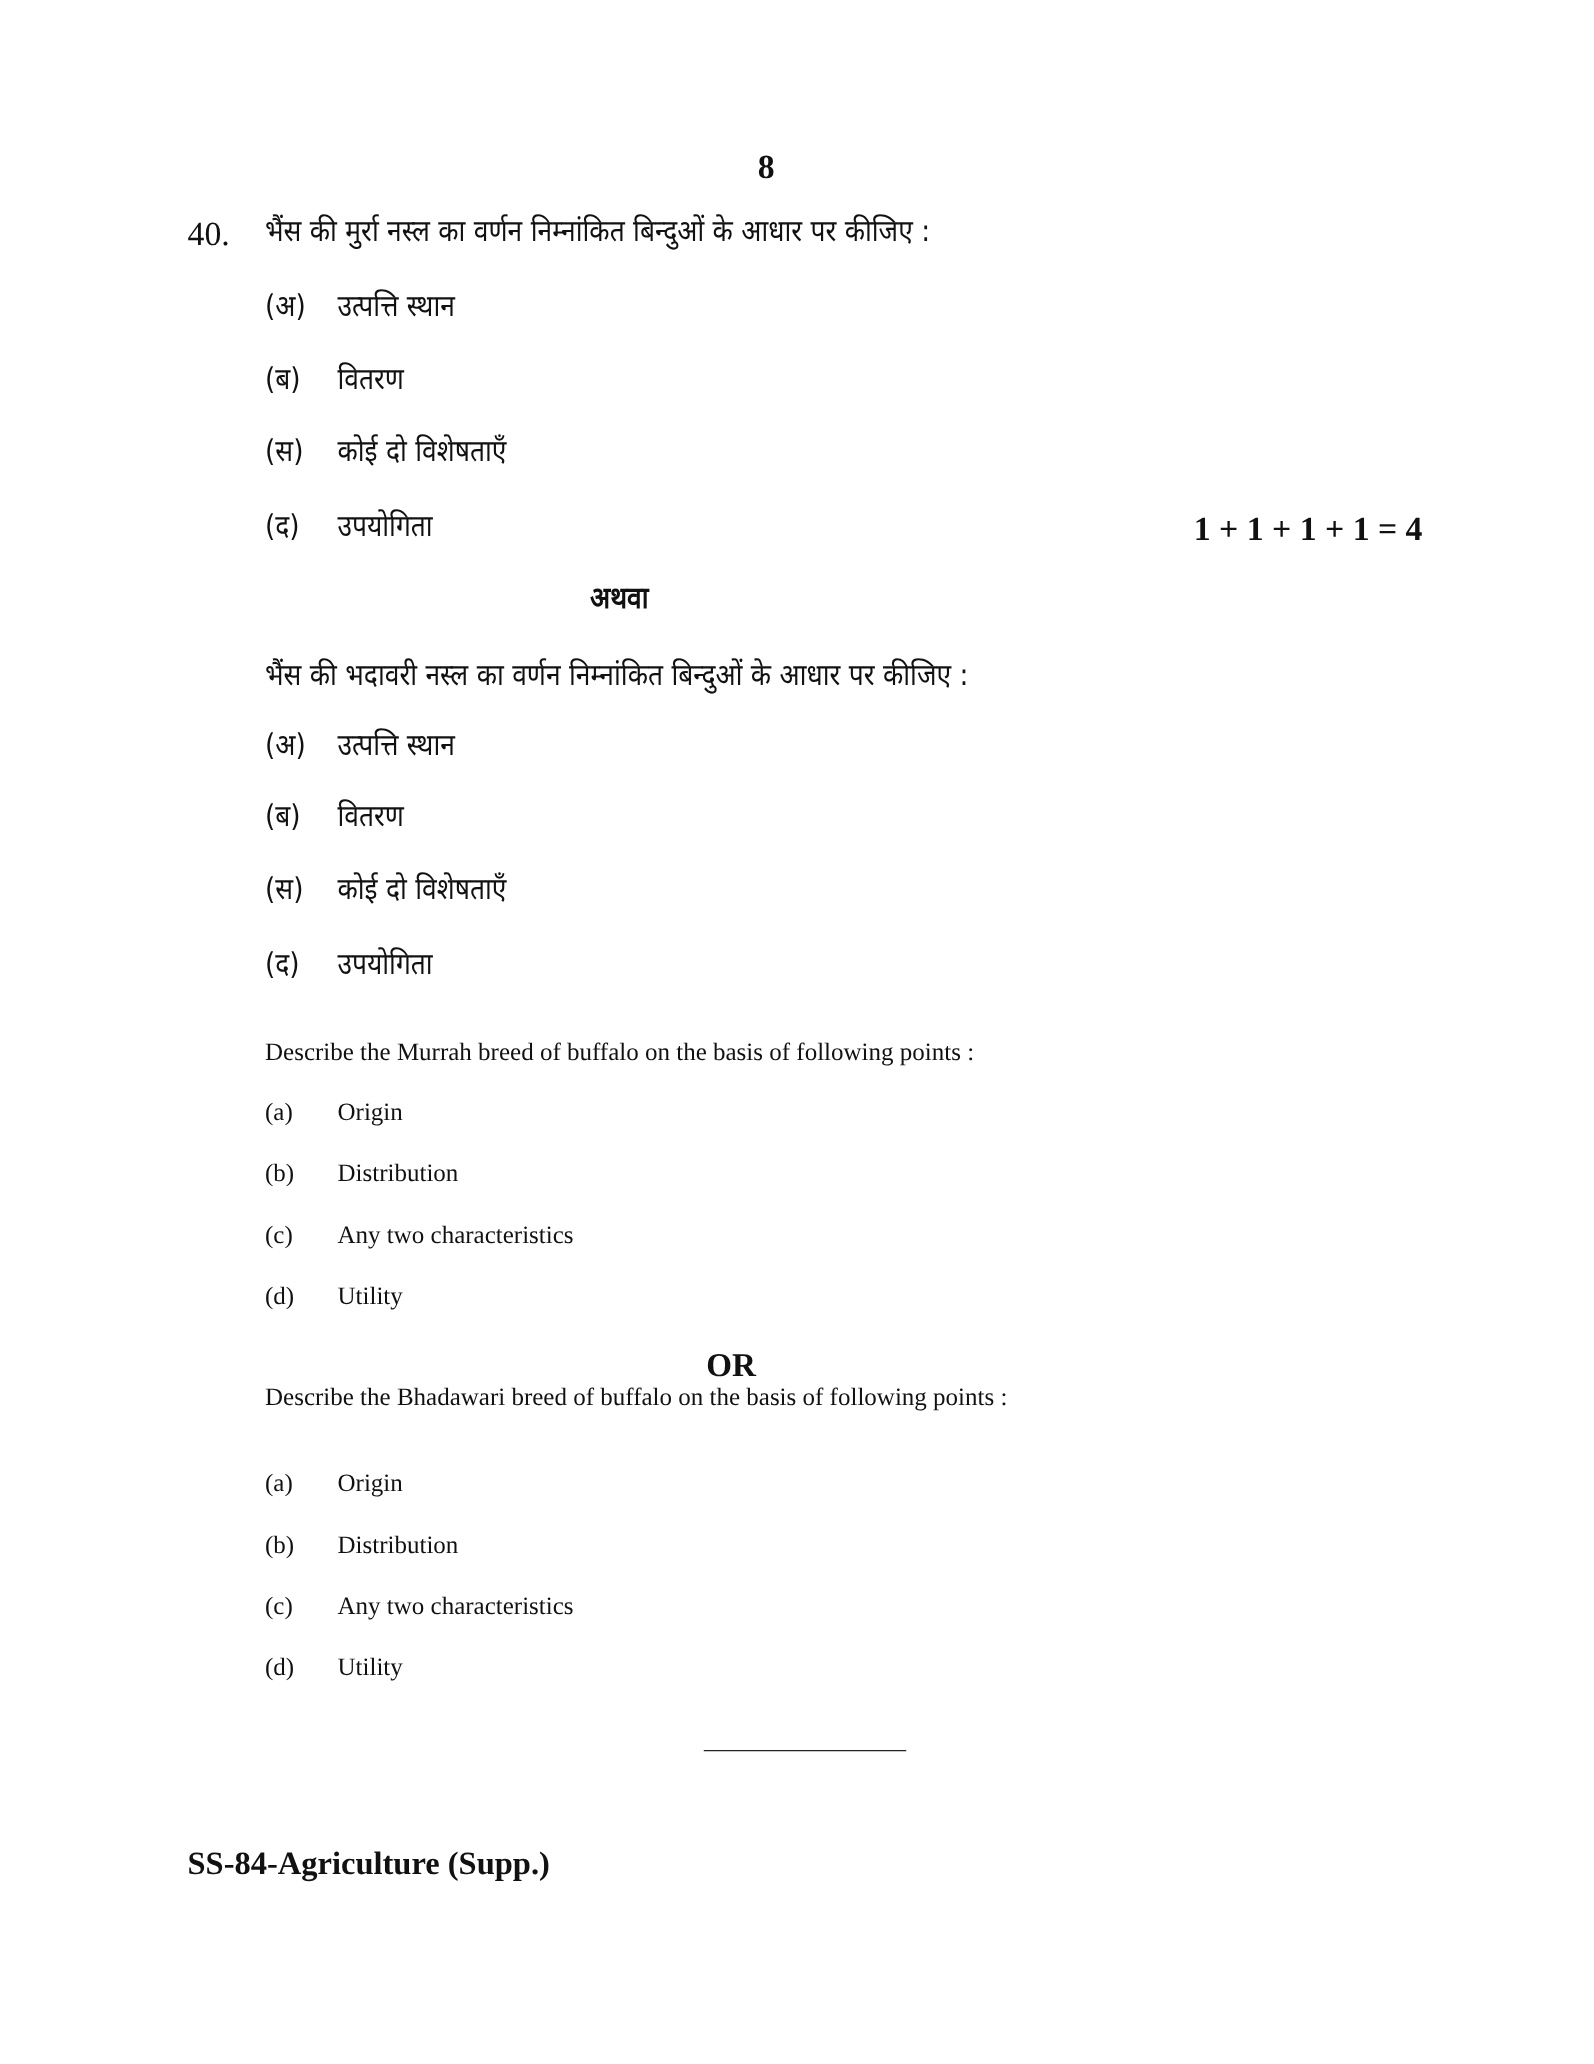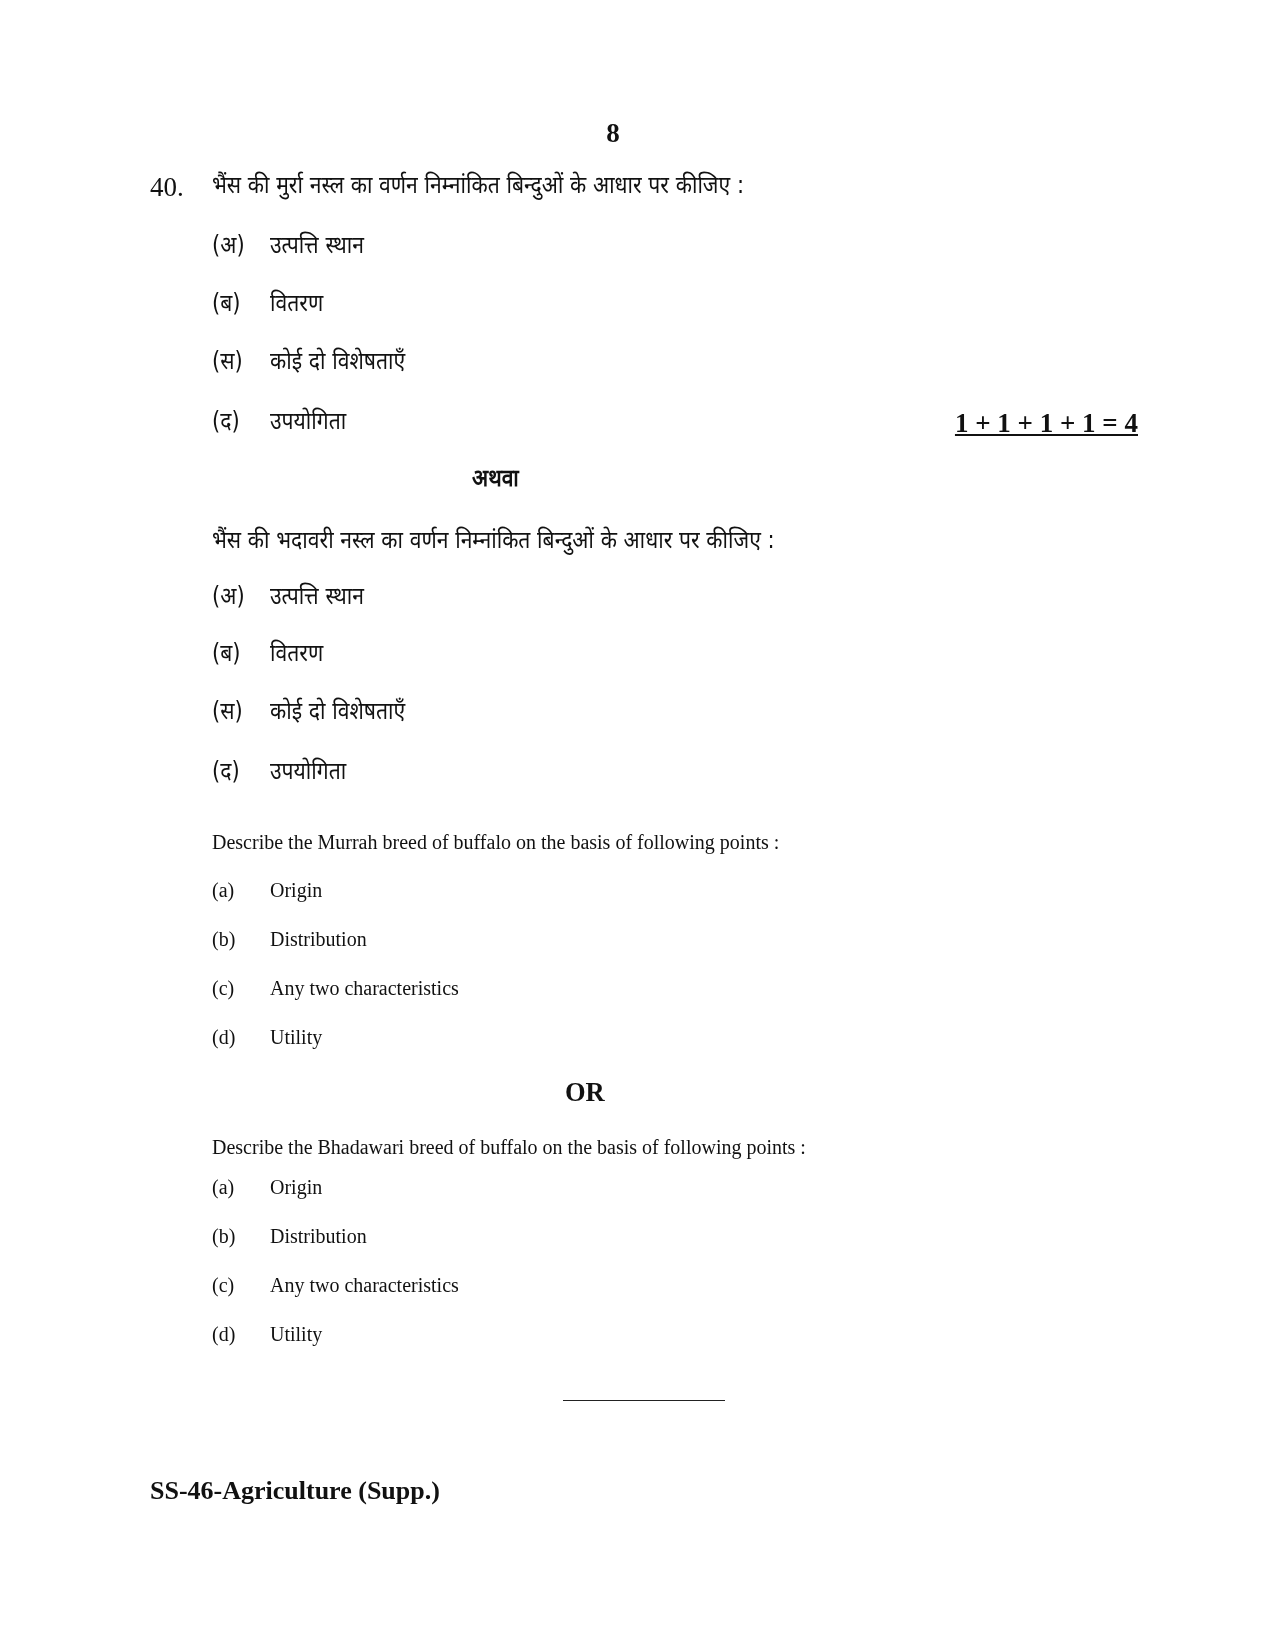--- a/index.html
+++ b/index.html
@@ -37,21 +37,21 @@
 
   <div class="abs hi label" style="top:291px;">(ब)</div>
   <div class="abs hi item-text" style="top:291px;">वितरण</div>
 
   <div class="abs hi label" style="top:349px;">(स)</div>
   <div class="abs hi item-text" style="top:349px;">कोई दो विशेषताएँ</div>
 
   <div class="abs hi label" style="top:409px;">(द)</div>
   <div class="abs hi item-text" style="top:409px;">उपयोगिता</div>
 
-  <div class="abs marks" style="top:410px;text-decoration:underline;">1 + 1 + 1 + 1 = 4</div>
+  <div class="abs marks" style="top:410px;">1 + 1 + 1 + 1 = 4</div>
 
   <div class="abs hi or-hi" style="top:466px; left:472px;">अथवा</div>
 
   <div class="abs hi prompt" style="top:528px;">भैंस की भदावरी नस्ल का वर्णन निम्नांकित बिन्दुओं के आधार पर कीजिए :</div>
 
   <div class="abs hi label" style="top:584px;">(अ)</div>
   <div class="abs hi item-text" style="top:584px;">उत्पत्ति स्थान</div>
 
   <div class="abs hi label" style="top:641px;">(ब)</div>
   <div class="abs hi item-text" style="top:641px;">वितरण</div>
@@ -71,30 +71,30 @@
   <div class="abs en item-text" style="top:929px;">Distribution</div>
 
   <div class="abs en label" style="top:978px;">(c)</div>
   <div class="abs en item-text" style="top:978px;">Any two characteristics</div>
 
   <div class="abs en label" style="top:1027px;">(d)</div>
   <div class="abs en item-text" style="top:1027px;">Utility</div>
 
   <div class="abs or-en" style="top:1079px; left:565px;">OR</div>
 
-  <div class="abs en prompt" style="top:1137px;">Describe the Bhadawari breed of buffalo on the basis of following points :</div>
+  <div class="abs en prompt" style="top:1108px;">Describe the Bhadawari breed of buffalo on the basis of following points :</div>
 
   <div class="abs en label" style="top:1177px;">(a)</div>
   <div class="abs en item-text" style="top:1177px;">Origin</div>
 
   <div class="abs en label" style="top:1226px;">(b)</div>
   <div class="abs en item-text" style="top:1226px;">Distribution</div>
 
   <div class="abs en label" style="top:1275px;">(c)</div>
   <div class="abs en item-text" style="top:1275px;">Any two characteristics</div>
 
   <div class="abs en label" style="top:1324px;">(d)</div>
   <div class="abs en item-text" style="top:1324px;">Utility</div>
 
   <div class="separator"></div>
 
-  <div class="abs footer">SS-46-Agriculture (Supp.)</div>
+  <div class="abs footer">SS-84-Agriculture (Supp.)</div>
 </div>
 
 </body></html>

